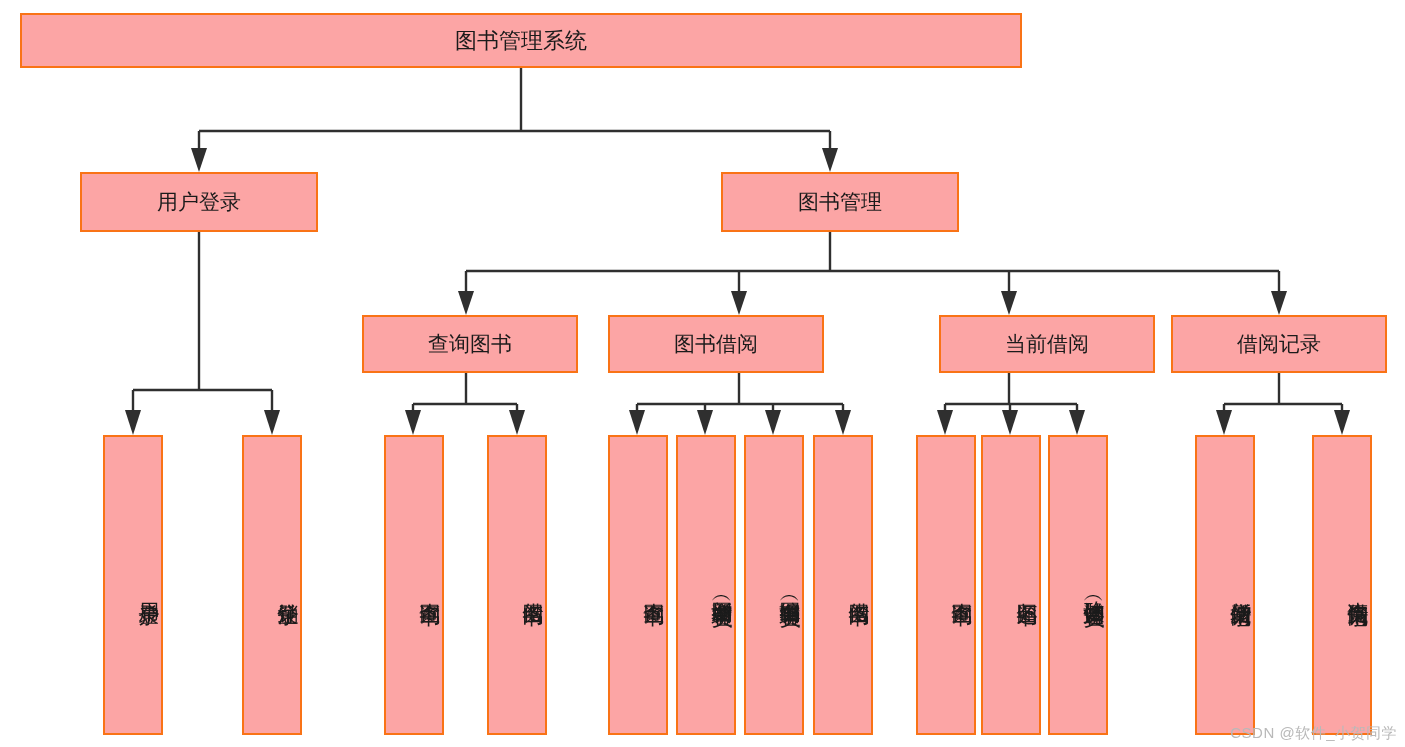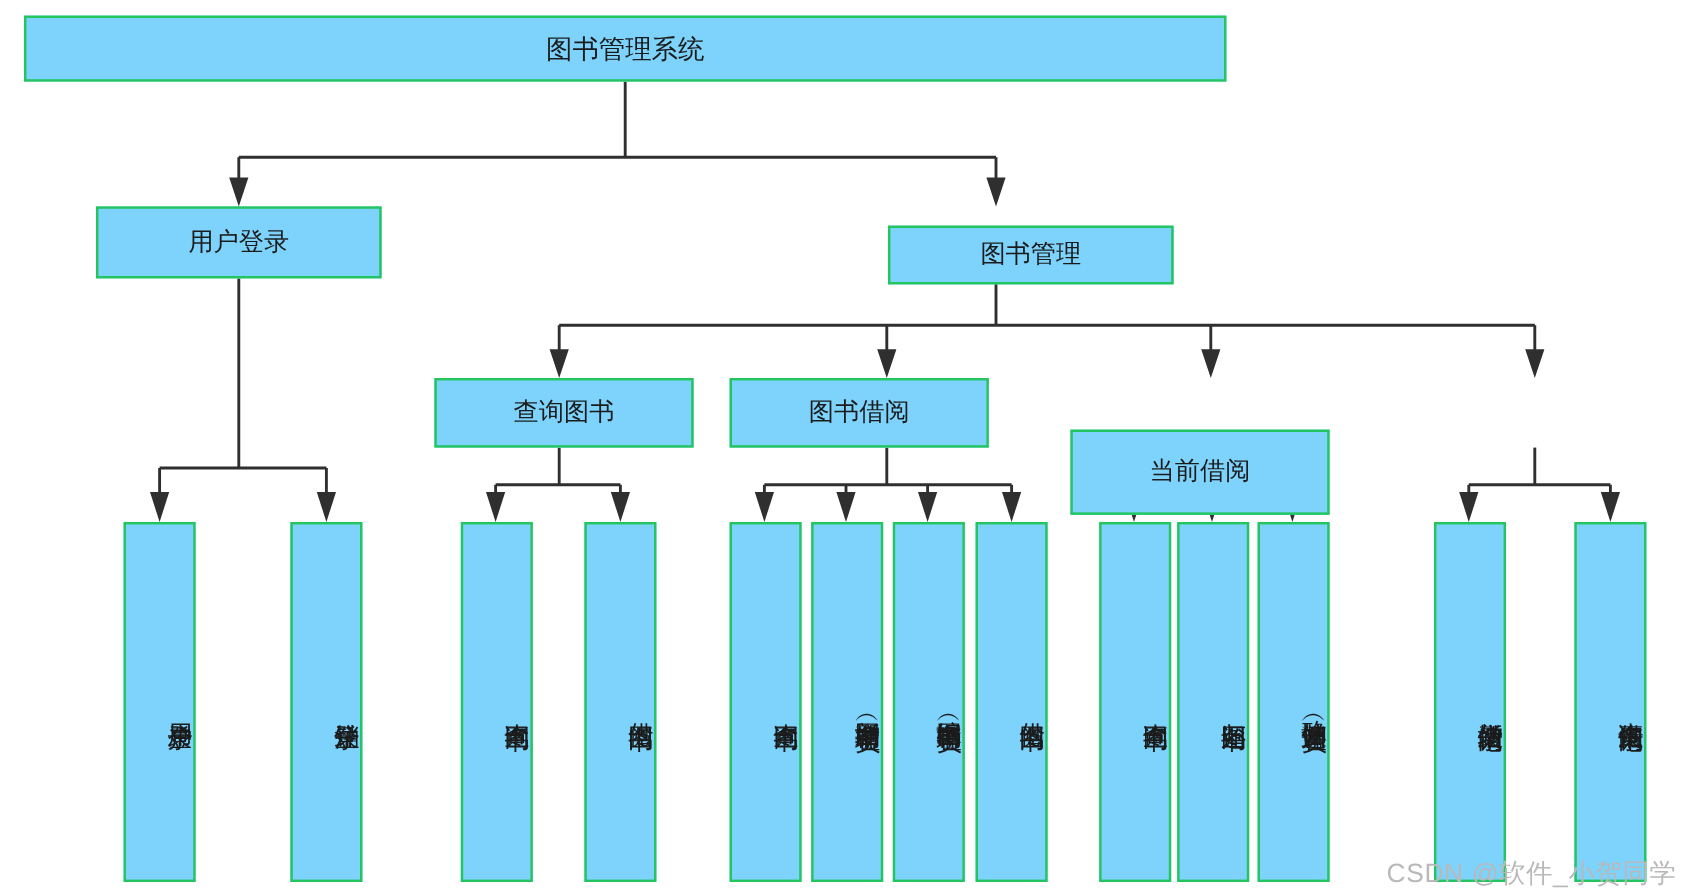--- a/index.html
+++ b/index.html
@@ -13,22 +13,22 @@
   #canvas {
     position: relative;
     width: 1405px;
     height: 747px;
     background: #ffffff;
     overflow: hidden;
   }
   .node {
     position: absolute;
     box-sizing: border-box;
-    border: 2px solid #22c55e;
-    background: #7dd3fc;
+    border: 2px solid #f97316;
+    background: #fca5a5;
     color: #1b1b1b;
     display: flex;
     align-items: center;
     justify-content: center;
     text-align: center;
     line-height: 1.18;
   }
   .node.h {              
     font-size: 21px;
   }
@@ -61,21 +61,21 @@
     stroke-width: 2.4;
     fill: none;
   }
   .arrowhead {
     fill: #2f2f2f;
   }
   #watermark {
     position: absolute;
     right: 8px;
     bottom: 4px;
-    font-size: 22px;
+    font-size: 15px;
     color: #b9b9b9;
     white-space: nowrap;
     letter-spacing: 0.5px;
   }
 </style>
 </head>
 <body>
 
 <div id="canvas">
 
@@ -144,32 +144,35 @@
     <polygon class="arrowhead" points="1342,435 1334,410 1350,410"></polygon>
   </svg>
 
   <div class="node root" style="left:20px; top:13px; width:1002px; height:55px;">
     <span>图书管理系统</span>
   </div>
 
   <div class="node h" style="left:80px; top:172px; width:238px; height:60px;">
     <span>用户登录</span>
   </div>
-  <div class="node h" style="left:740px; top:172px; width:238px; height:49px;margin-top:16px;">
+  <div class="node h" style="left:721px; top:172px; width:238px; height:60px;">
     <span>图书管理</span>
   </div>
 
   <div class="node h" style="left:362px; top:315px; width:216px; height:58px;">
     <span>查询图书</span>
   </div>
   <div class="node h" style="left:608px; top:315px; width:216px; height:58px;">
     <span>图书借阅</span>
   </div>
-  <div class="node h" style="left:892px; top:315px; width:216px; height:71px;margin-top:43px;">
+  <div class="node h" style="left:939px; top:315px; width:216px; height:58px;">
     <span>当前借阅</span>
+  </div>
+  <div class="node h" style="left:1171px; top:315px; width:216px; height:58px;">
+    <span>借阅记录</span>
   </div>
 
   <div class="node v" style="left:103px; top:435px; width:60px; height:300px;">
     <span class="vlabel">用户登录</span>
   </div>
   <div class="node v" style="left:242px; top:435px; width:60px; height:300px;">
     <span class="vlabel">注销登录</span>
   </div>
 
   <div class="node v" style="left:384px; top:435px; width:60px; height:300px;">

